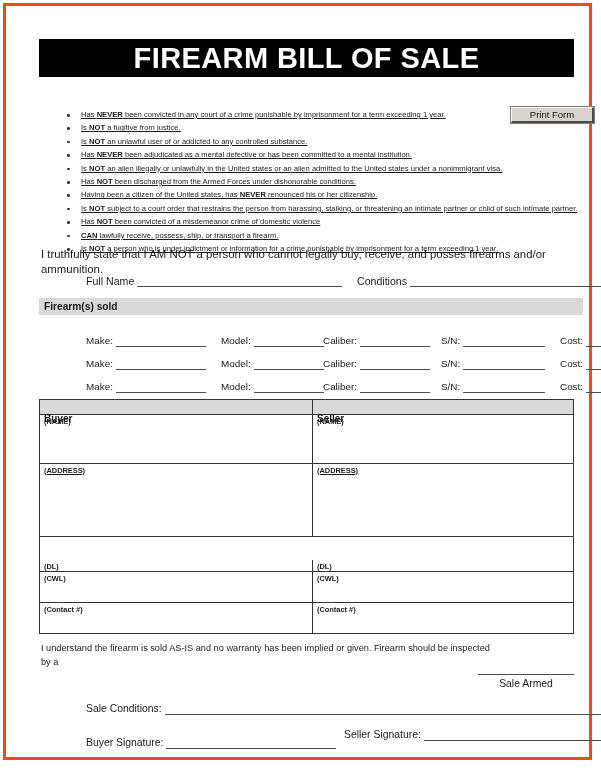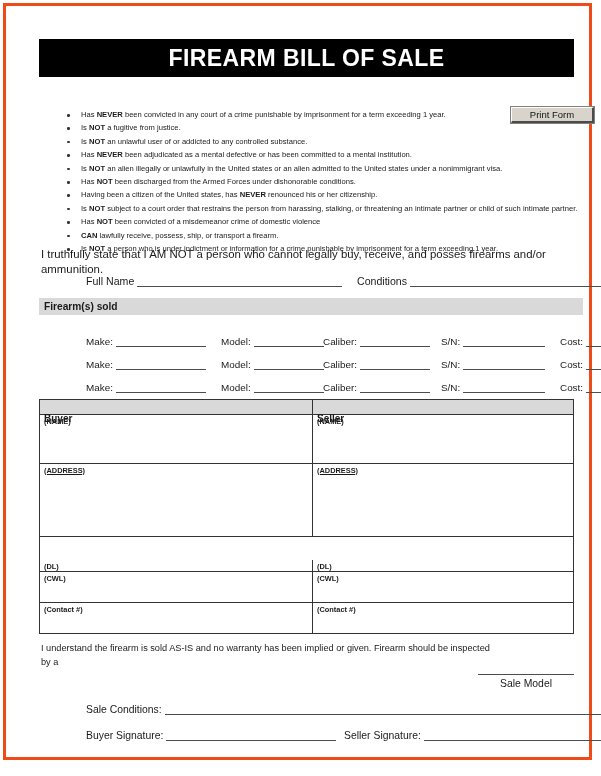--- a/index.html
+++ b/index.html
@@ -41,21 +41,21 @@
     top: 33px;
     width: 535px;
     height: 38px;
     background: #000000;
     color: #ffffff;
     display: flex;
     align-items: center;
     justify-content: center;
   }
   .title-bar span {
-    font-size: 23px;
+    font-size: 29px;
     font-weight: bold;
     letter-spacing: 0.4px;
   }
 
   
   .intro {
     position: absolute;
     left: 35px;
     top: 79px;
     width: 500px;
@@ -86,20 +86,21 @@
     padding: 0;
     outline: 1px solid #808080;
   }
 
   
   .bullets {
     position: absolute;
     left: 58px;
     top: 104px;
     width: 512px;
+    text-decoration: underline;
   }
   .bullet-row {
     position: relative;
     font-size: 7.6px;
     line-height: 9px;
     height: 13.4px;
     padding-left: 17px;
     white-space: nowrap;
   }
   .bullet-row::before {
@@ -129,21 +130,21 @@
     position: absolute;
     left: 36px;
     top: 269px;
     width: 532px;
     height: 16px;
     font-size: 10.6px;
   }
   .fld {
     position: absolute;
     display: flex;
-    align-items: center;
+    align-items: flex-start;
     white-space: nowrap;
     padding-left: 44px;
   }
   .fld .lbl { padding-right: 3px; }
   .fld .line {
     border-bottom: 1px solid #4d4d4d;
     height: 11px;
     display: inline-block;
   }
 
@@ -386,31 +387,31 @@
             <div class="bs-cell col-right">(Contact #)</div>
           </div>
         </div>
     </div>
 
     <div class="asis">
       <div>I understand the firearm is sold AS-IS and no warranty has been implied or given.  Firearm should be inspected by a</div>
     </div>
 
     <div class="saledate-line"></div>
-    <div class="saledate-label">Sale Model</div>
+    <div class="saledate-label">Sale Armed</div>
 
     <div class="bottomrow" style="top:697px;">
       <div class="fld" style="left:0; top:0;">
         <span class="lbl">Sale Conditions:</span>
         <span class="line" style="width:455px;"></span>
       </div>
     </div>
 
     <div class="bottomrow" style="top:723px;">
-      <div class="fld" style="left:0; top:0;">
+      <div class="fld" style="left:0; top:8px;">
         <span class="lbl">Buyer Signature:</span>
         <span class="line" style="width:170px;"></span>
       </div>
       <div class="fld" style="left:258px; top:0;">
         <span class="lbl">Seller Signature:</span>
         <span class="line" style="width:190px;"></span>
       </div>
     </div>
 
   </div>

